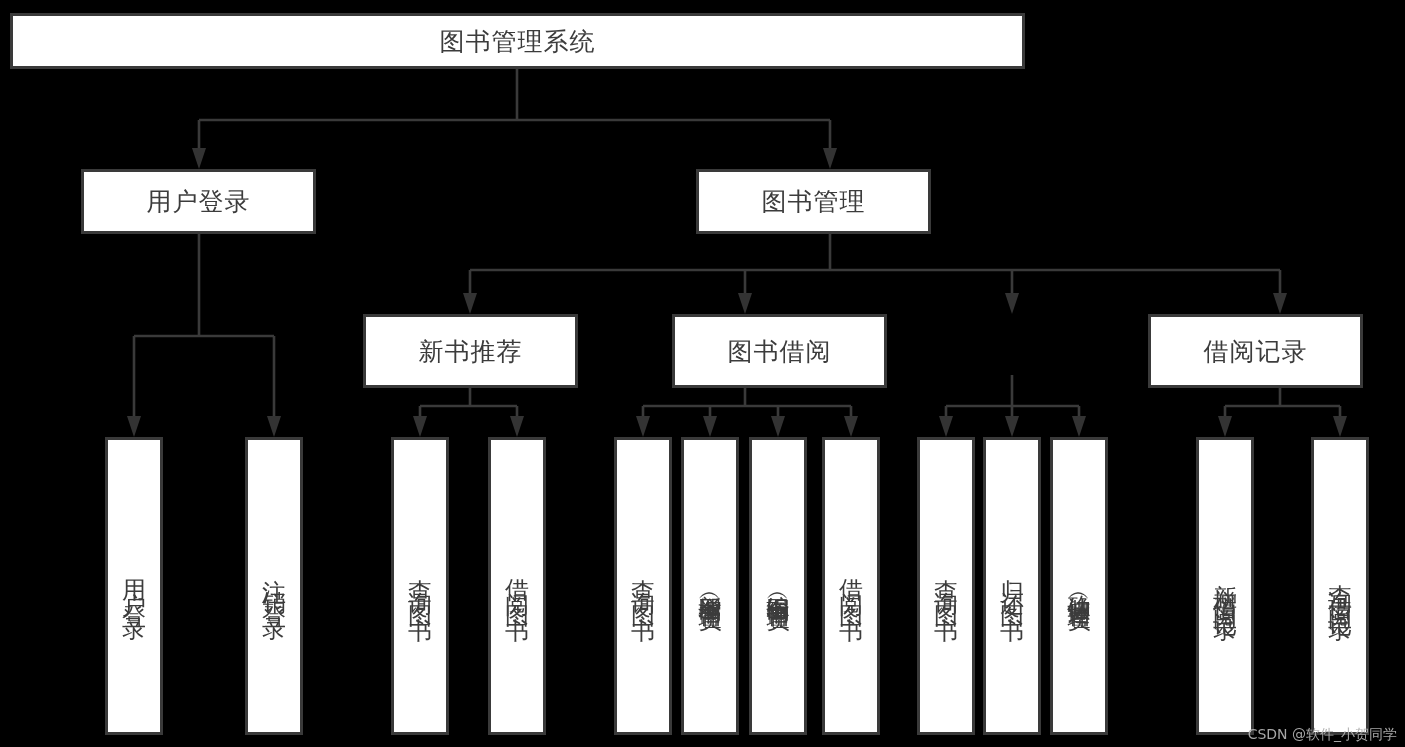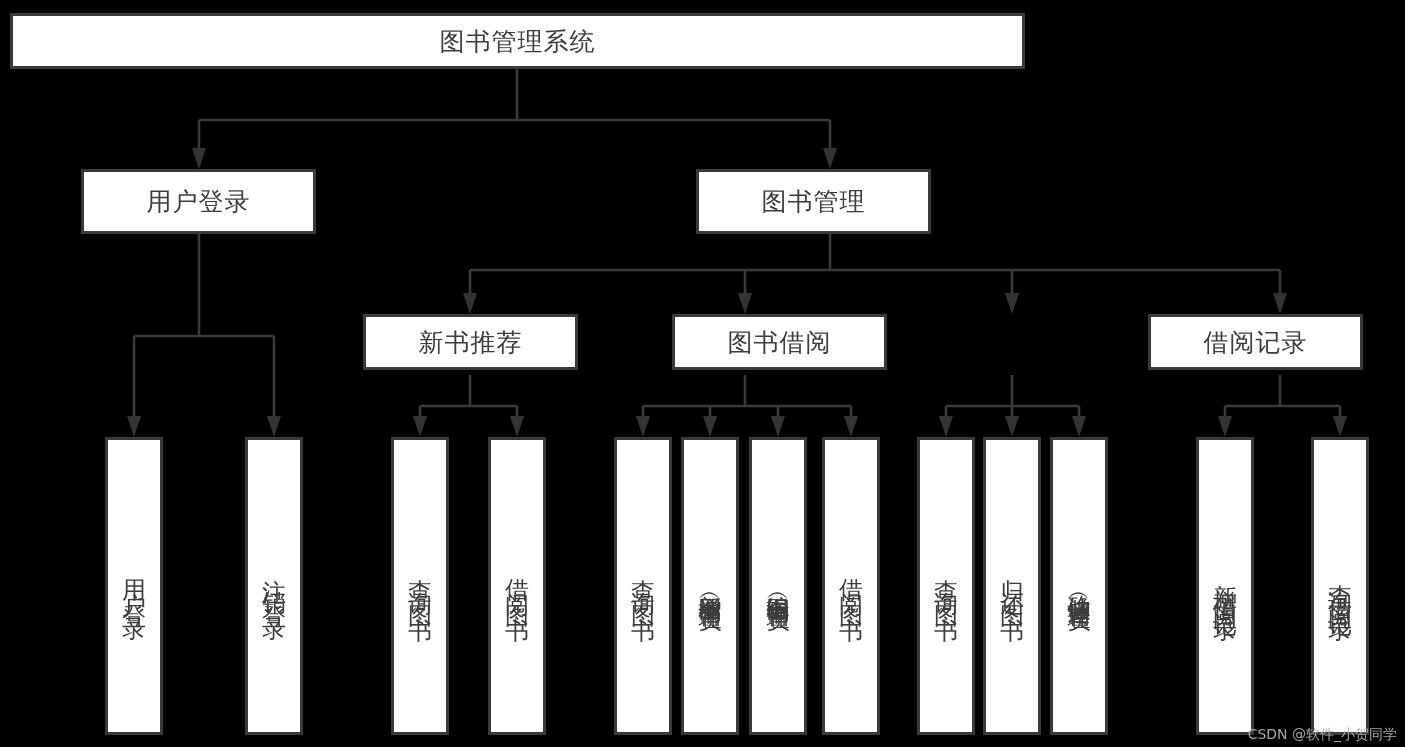--- a/index.html
+++ b/index.html
@@ -20,21 +20,21 @@
     display: flex;
     align-items: center;
     justify-content: center;
     color: #3c3c3c;
     z-index: 2;
   }
   .hlabel { font-size: 25px; letter-spacing: 1px; white-space: nowrap; }
   .root { left: 10px;  top: 13px;  width: 1015px; height: 56px; }
   .l2a  { left: 81px;  top: 169px; width: 235px;  height: 65px; }
   .l2b  { left: 696px; top: 169px; width: 235px;  height: 65px; }
-  .l3   { top: 314px;  width: 215px; height: 56px; }
+  .l3   { top: 314px;  width: 215px; height: 74px; }
   .l3a { left: 363px; }  .l3b { left: 638px; margin-left: 34px; }  .l3c { left: 905px; }  .l3d { left: 1148px; }
   .leaf { top: 437px; width: 58px; height: 298px; overflow: hidden; }
   .v {
     writing-mode: vertical-rl;
     text-orientation: mixed;
     font-size: 24px;
     line-height: 1;
     letter-spacing: 13px;
     color: #3c3c3c;
   }

